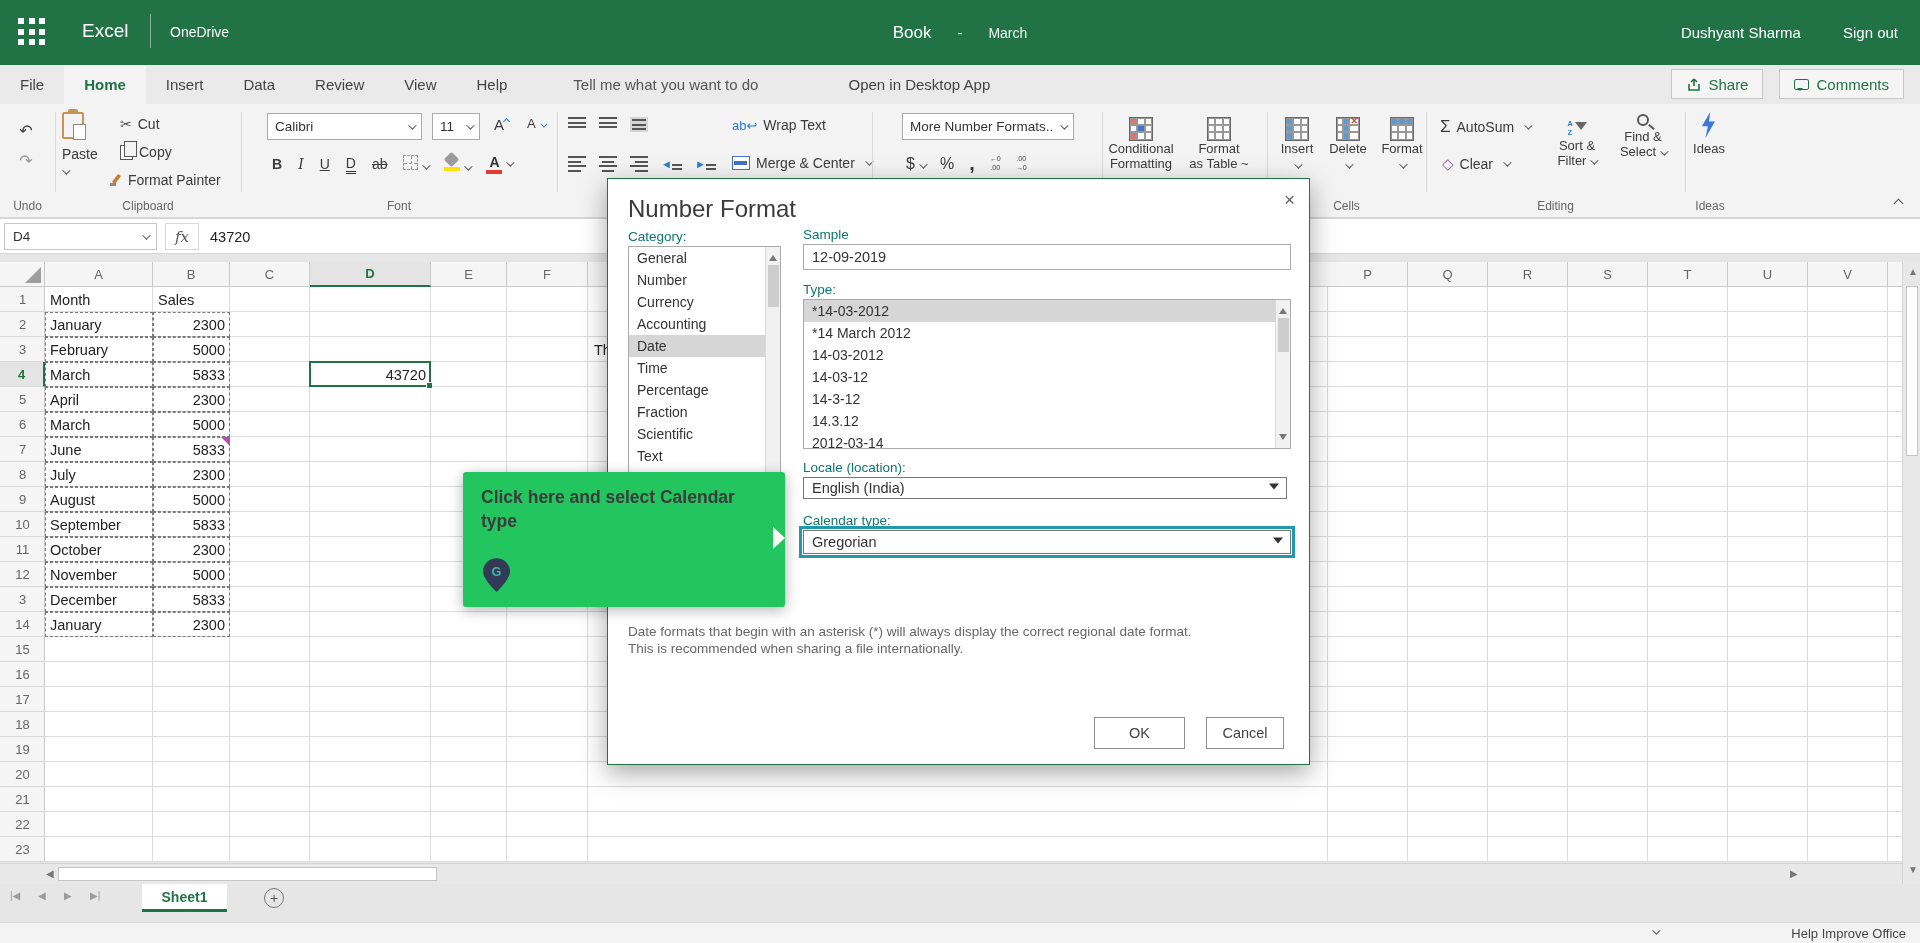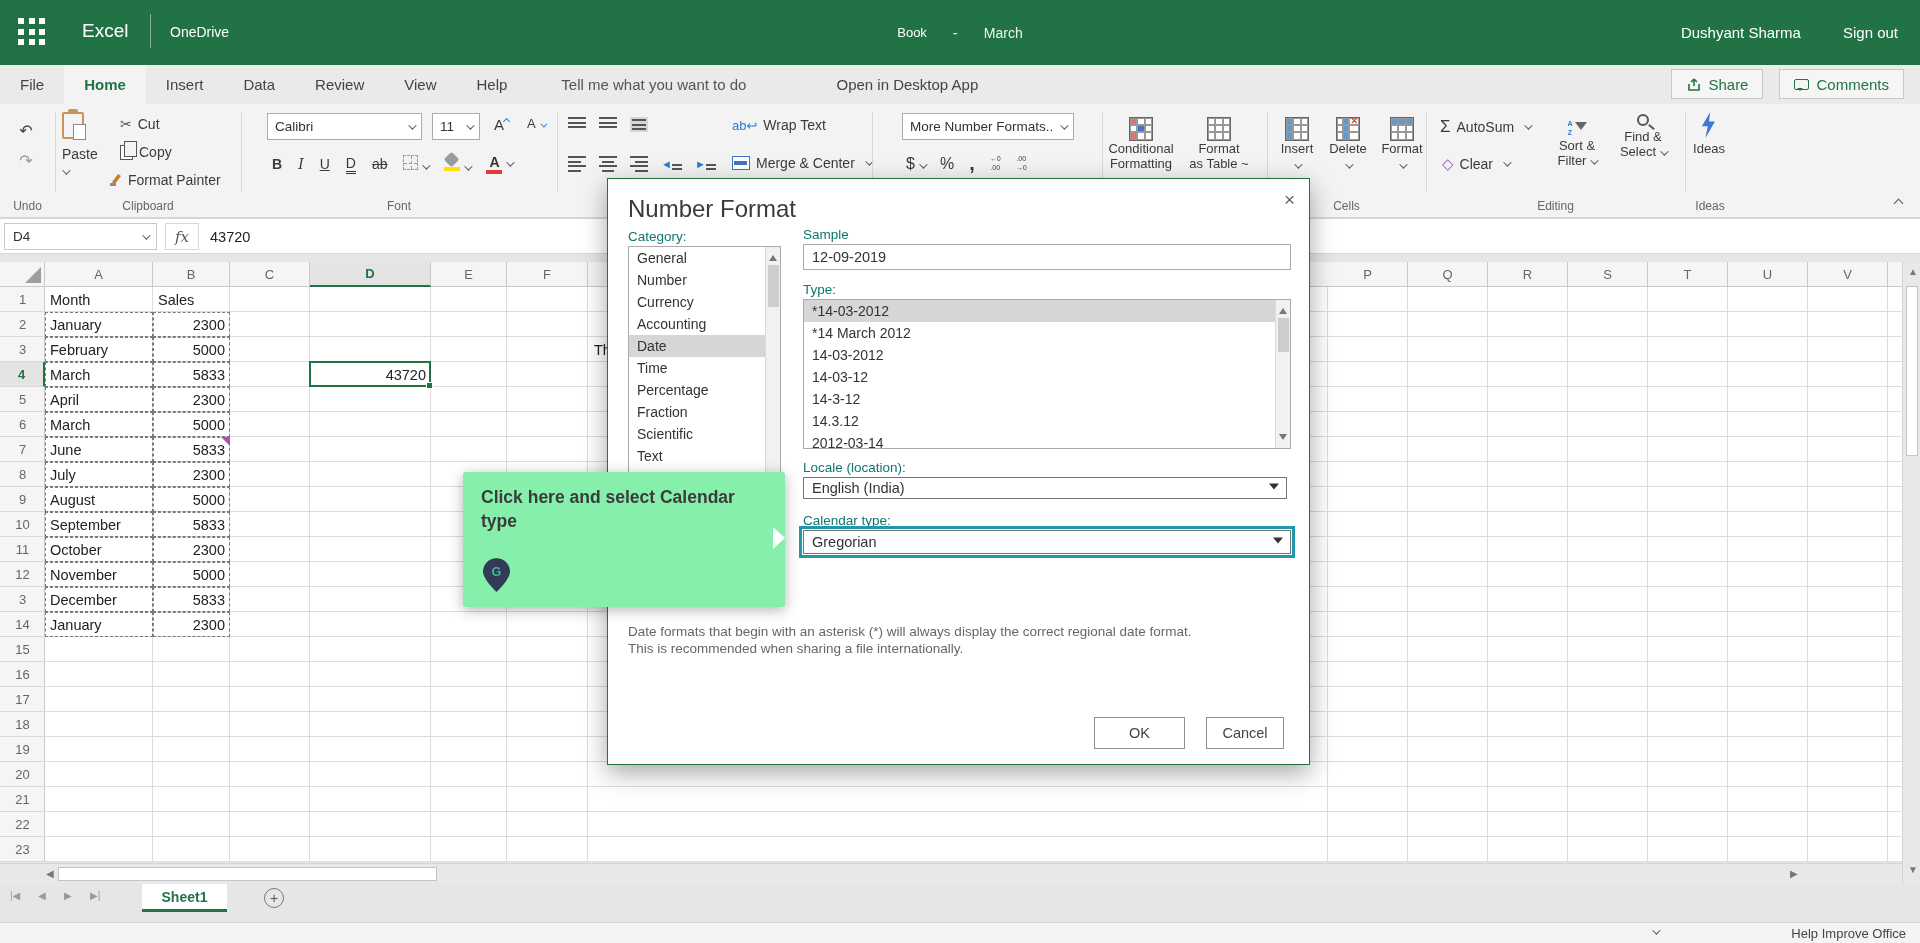--- a/index.html
+++ b/index.html
@@ -8,30 +8,30 @@
   #app { position:absolute; inset:0; width:1920px; height:943px; }
 
   
   .topbar { position:absolute; left:0; top:0; width:1920px; height:65px; background:#217346; color:#fff; }
   .waffle { position:absolute; left:18px; top:18px; width:28px; height:28px; display:grid; grid-template-columns:repeat(3,1fr); gap:4px; cursor:pointer; }
   .waffle span { background:#fff; width:6px; height:6px; }
   .brand { position:absolute; left:82px; top:20px; font-size:19px; }
   .tb-sep { position:absolute; left:150px; top:14px; width:1px; height:34px; background:rgba(255,255,255,.45); }
   .onedrive { position:absolute; left:170px; top:24px; font-size:14px; }
   .doc-center { position:absolute; left:50%; top:0; transform:translateX(-50%); height:65px; display:flex; align-items:center; gap:26px; }
-  .doc-title { font-size:13px; }
+  .doc-title { font-size:17px; }
   .doc-dash { font-size:15px; opacity:.9; }
   .doc-saved { font-size:14px; opacity:.92; }
   .tb-right { position:absolute; right:22px; top:0; height:65px; display:flex; align-items:center; gap:42px; font-size:15px; }
 
   
   .menubar { position:absolute; left:0; top:65px; width:1920px; height:39px; background:#EAEAEA; display:flex; align-items:stretch; font-size:15px; color:#444; }
   .mtab { padding:0 20px; display:flex; align-items:center; cursor:pointer; }
   .mtab.active { background:#F3F3F3; color:#217346; font-weight:bold; }
-  .tellme { margin-left:34px; display:flex; align-items:center; color:#555; cursor:text; }
+  .tellme { margin-left:46px; display:flex; align-items:center; color:#555; cursor:text; }
   .opendesk { margin-left:90px; display:flex; align-items:center; color:#444; cursor:pointer; }
   .mb-right { position:absolute; right:16px; top:4px; display:flex; gap:16px; }
   .mb-btn { height:30px; border:1px solid #C8C8C8; background:#F5F5F5; color:#217346; display:flex; align-items:center; gap:7px; padding:0 14px; font-size:15px; cursor:pointer; }
   .ic-share-svg, .ic-comment { display:inline-block; }
   .ic-comment { width:15px; height:11px; border:1.6px solid #217346; border-radius:2px; position:relative; }
   .ic-comment::after { content:""; position:absolute; left:2px; bottom:-5px; border:3px solid transparent; border-top-color:#217346; }
 
   
   .ribbon { position:absolute; left:0; top:104px; width:1920px; height:114px; background:#F3F3F3; border-bottom:1px solid #D6D6D6; font-size:14px; color:#3B3B3B; }
   .glabel { position:absolute; bottom:4px; font-size:12px; color:#666; width:100%; text-align:center; }
@@ -125,21 +125,21 @@
   .tri-down { position:absolute; left:3px; width:0; height:0; border:4.5px solid transparent; border-top:6px solid #777; }
   .lb-thumb { position:absolute; left:2px; width:11px; background:#CDCDCD; }
   .dlg-input { position:absolute; border:1px solid #ABABAB; background:#fff; display:flex; align-items:center; padding:0 8px; font-size:14.5px; color:#333; }
   .dd { position:absolute; border:1px solid #767676; background:#fff; display:flex; align-items:center; padding:0 8px; font-size:14.5px; color:#333; cursor:pointer; }
   .dd .arr { position:absolute; right:7px; top:50%; transform:translateY(-40%); width:0; height:0; border:5px solid transparent; border-top:6px solid #333; }
   .dd.teal { outline:3px solid #2198AE; outline-offset:1px; }
   .dlg-note { position:absolute; left:20px; width:660px; color:#666; font-size:13.5px; line-height:17px; }
   .dlg-btn { position:absolute; height:32px; border:1px solid #8F8F8F; background:#fff; color:#444; font-size:14.5px; display:flex; align-items:center; justify-content:center; cursor:pointer; }
 
   
-  .gtooltip { position:absolute; left:463px; top:472px; width:322px; height:135px; background:#86efac; border-radius:3px; box-shadow:0 3px 14px rgba(0,0,0,.3); z-index:20; }
+  .gtooltip { position:absolute; left:463px; top:472px; width:322px; height:135px; background:#22c55e; border-radius:3px; box-shadow:0 3px 14px rgba(0,0,0,.3); z-index:20; }
   .gtooltip .arrow { position:absolute; right:-11px; top:55px; width:0; height:0; border:11px solid transparent; border-left:12px solid #fff; }
   .gtt-text { position:absolute; left:18px; top:14px; width:286px; font-size:17.5px; font-weight:bold; color:#3B3B3B; line-height:1.35; }
   .gtt-pin { position:absolute; left:20px; top:86px; }
 </style>
 </head>
 <body>
 
 <div id="app">
 
   <div class="topbar">

